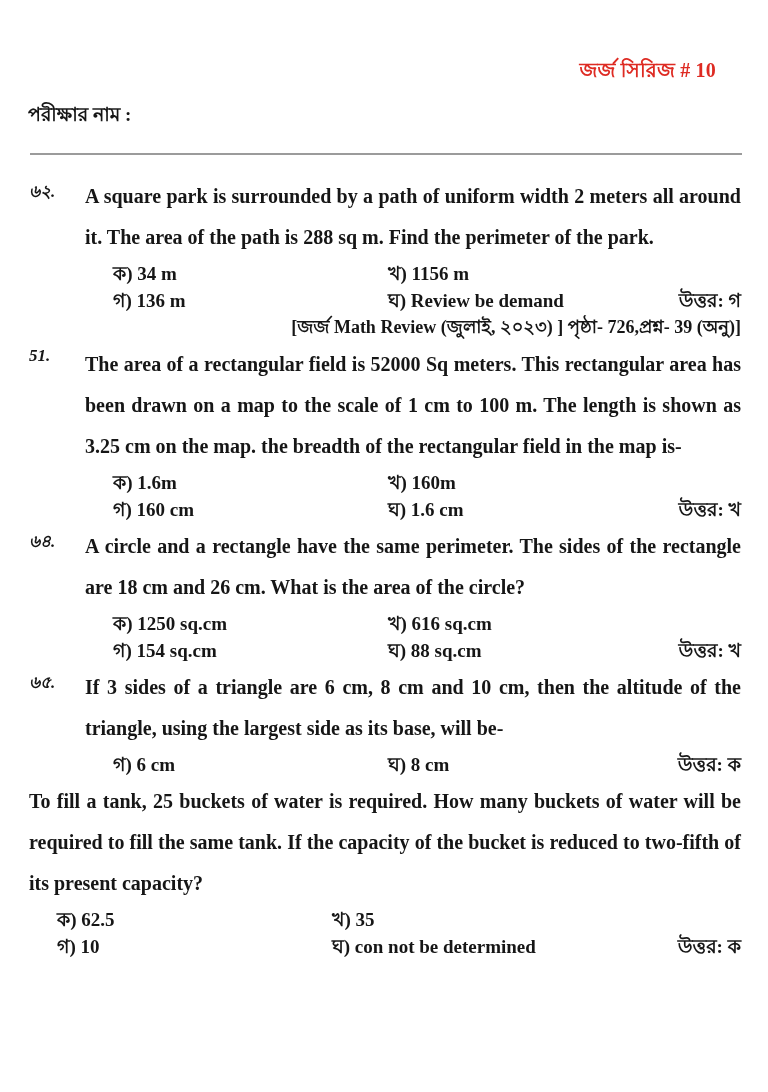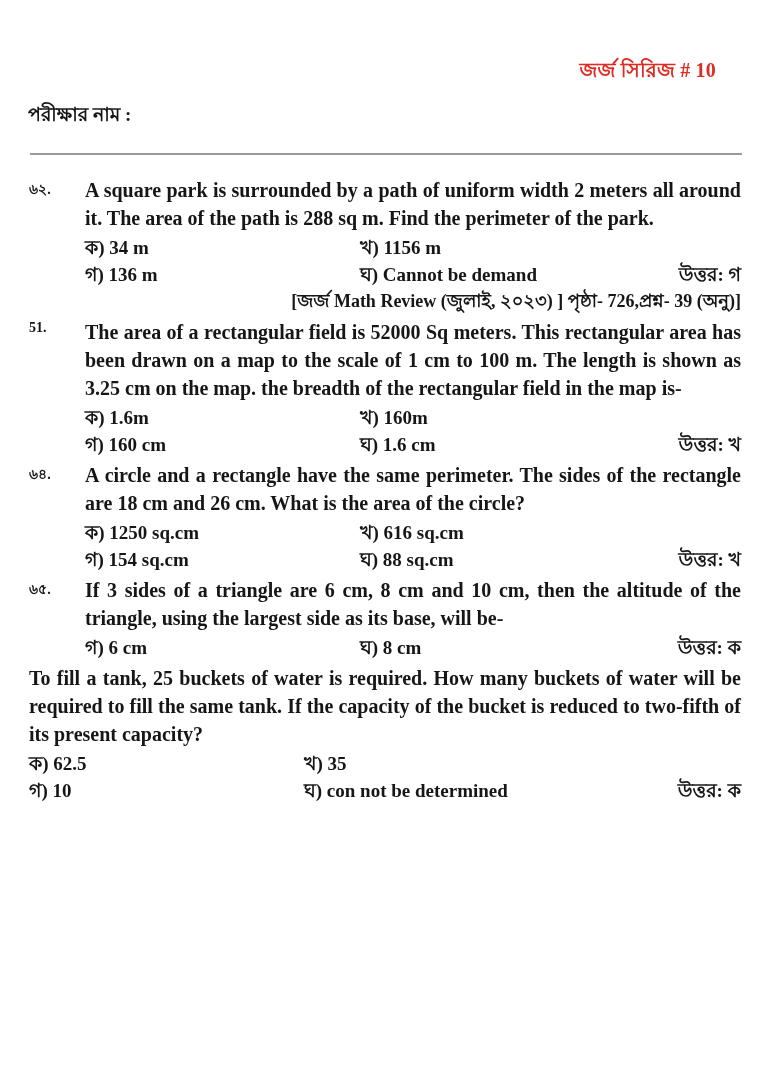--- a/index.html
+++ b/index.html
@@ -28,32 +28,33 @@
     border: 0;
     border-top: 2px solid #9b9b9b;
     height: 0;
   }
 
   .questions { margin: 21px 27px 0 29px; }
 
   .question { display: flex; margin-bottom: 3px; }
   .qnum {
     width: 56px; flex: none;
-    font-size: 14px;
+    font-size: 17px;
     padding-top: 2px;
+    font-style: italic;
   }
   .qbody { flex: 1; min-width: 0; }
   .qtext {
     font-size: 20px;
-    line-height: 28px;
+    line-height: 41px;
     text-align: justify;
     text-justify: inter-word;
   }
 
-  .opt-rows { margin-top: 2px; }
+  .opt-rows { margin-top: 2px; margin-left: 28px; }
   .opt-row {
     display: flex;
     align-items: baseline;
     font-size: 19px;
     line-height: 27px;
   }
   .opt-a { width: 275px; flex: none; white-space: nowrap; }
   .opt-b { flex: none; white-space: nowrap; }
   .answer { margin-left: auto; white-space: nowrap; text-align: right; }
 
@@ -78,21 +79,21 @@
     <div class="qnum">৬২.</div>
     <div class="qbody">
       <div class="qtext">A square park is surrounded by a path of uniform width 2 meters all around it. The area of the path is 288 sq m. Find the perimeter of the park.</div>
       <div class="opt-rows">
             <div class="opt-row">
               <span class="opt opt-a">ক) 34 m</span>
               <span class="opt opt-b">খ) 1156 m</span>
             </div>
             <div class="opt-row">
               <span class="opt opt-a">গ) 136 m</span>
-              <span class="opt opt-b">ঘ) Cannot be demand</span>
+              <span class="opt opt-b">ঘ) Review be demand</span>
               <span class="answer">উত্তর: গ</span>
             </div>
           </div>
       <div class="qref">[জর্জ Math Review (জুলাই, ২০২৩) ] পৃষ্ঠা- 726,প্রশ্ন- 39 (অনু)]</div>
     </div>
   </div>
 
   <div class="question">
     <div class="qnum">51.</div>
     <div class="qbody">

